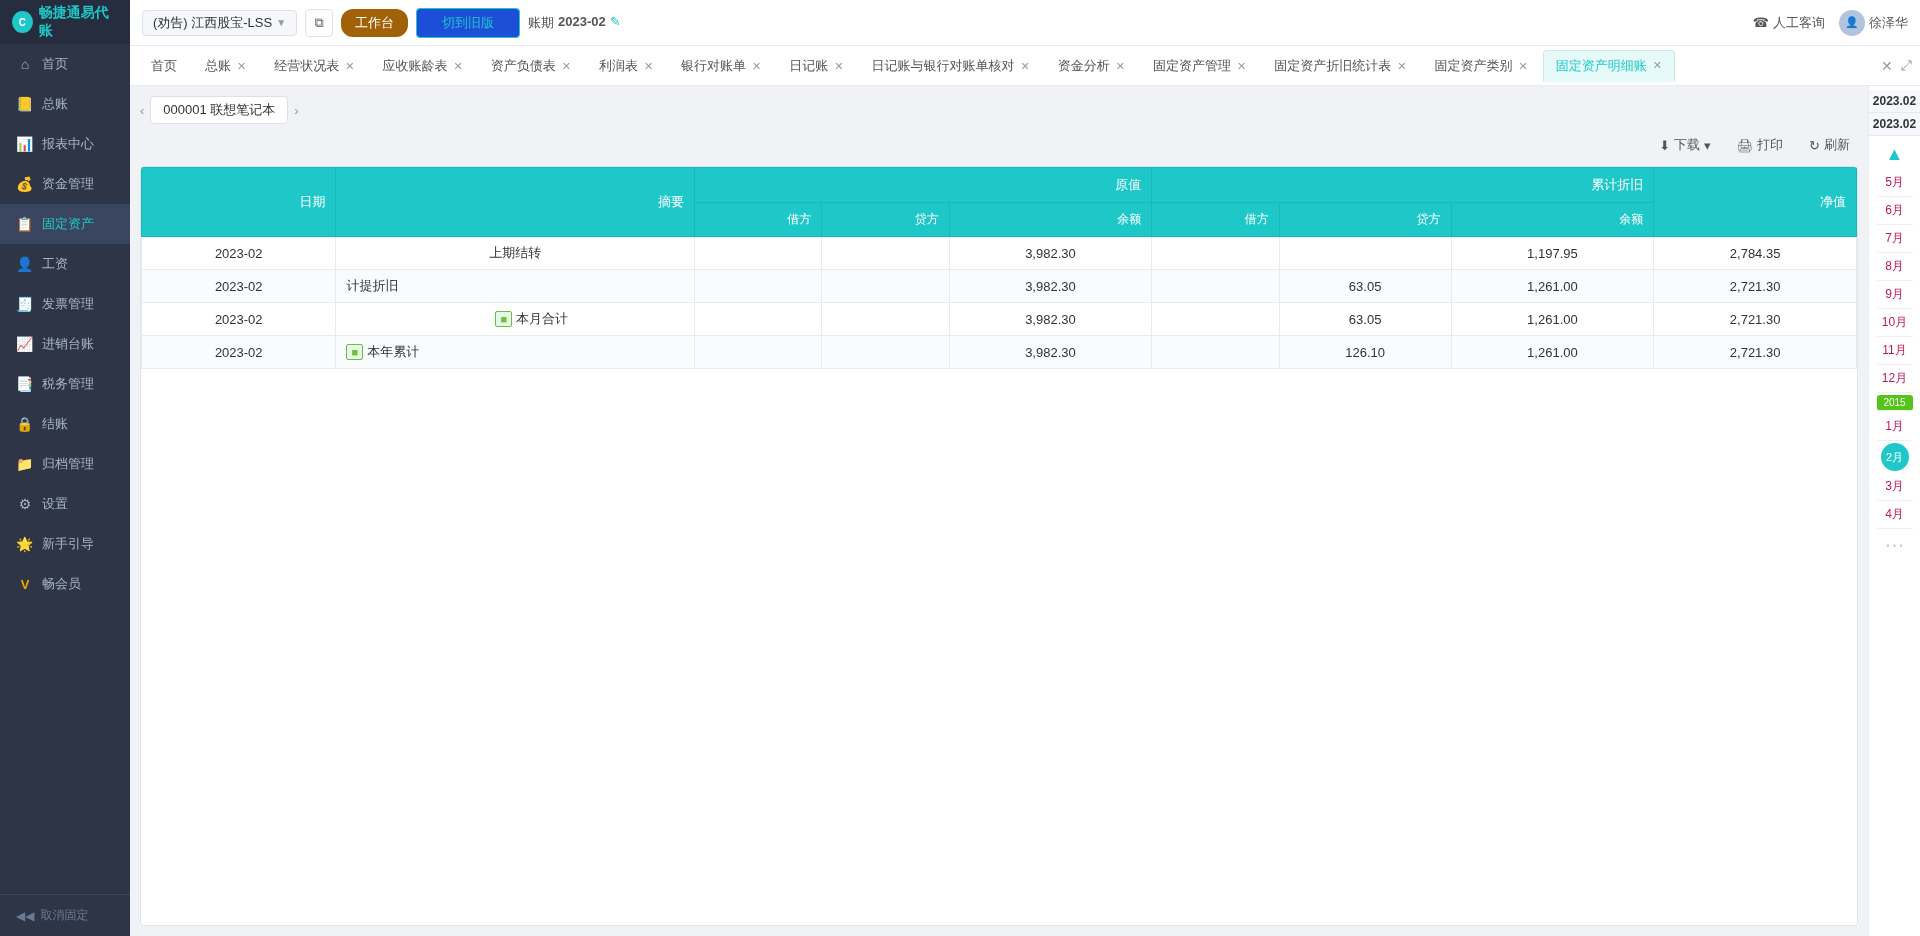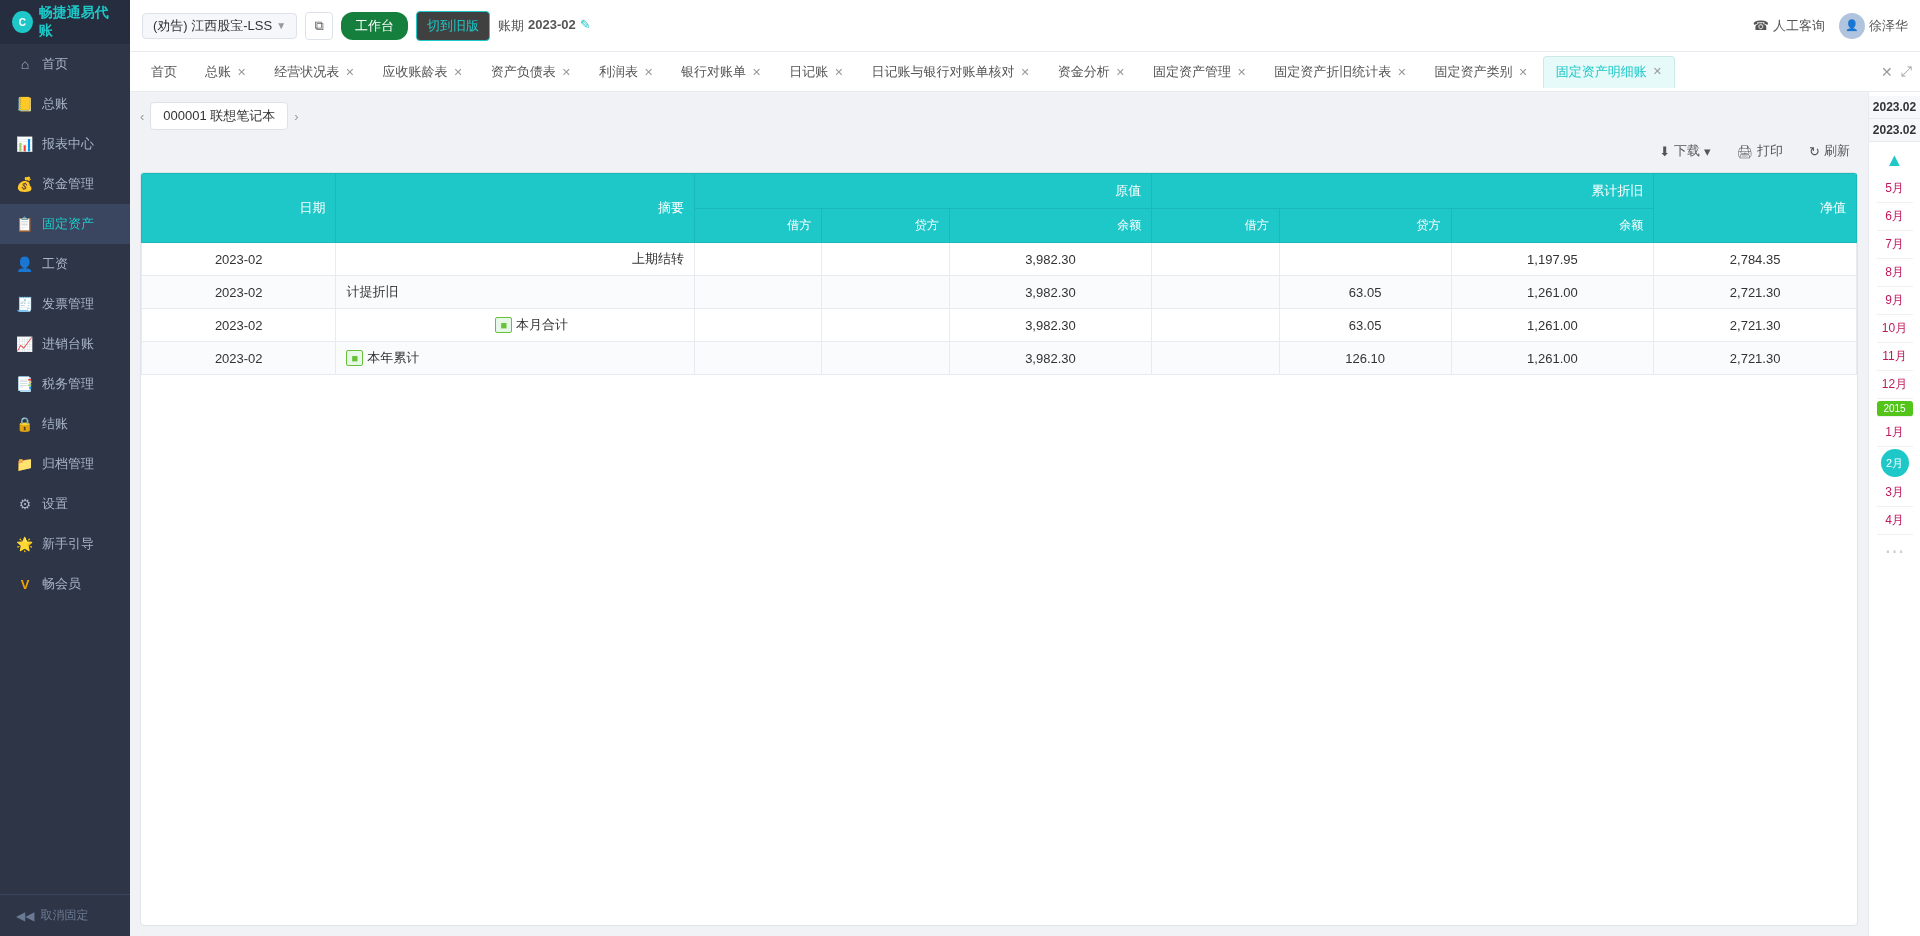--- a/index.html
+++ b/index.html
@@ -59,21 +59,21 @@
     
     .main-area {
       flex: 1;
       display: flex;
       flex-direction: column;
       overflow: hidden;
     }
 
     
     .topbar {
-      height: 52px;
+      height: 46px;
       background: #fff;
       display: flex;
       align-items: center;
       padding: 0 12px;
       border-bottom: 1px solid #e8eaf0;
       gap: 8px;
       flex-shrink: 0;
     }
     .topbar-company {
       display: flex;
@@ -91,34 +91,34 @@
     .topbar-copy-btn {
       width: 28px; height: 28px;
       border: 1px solid #dde1e9;
       border-radius: 4px;
       background: #fff;
       display: flex; align-items: center; justify-content: center;
       cursor: pointer;
       color: #666;
     }
     .topbar-workspace {
-      background: #15803d;
+      background: #a16207;
       color: white;
       border: none;
       border-radius: 12px;
       padding: 5px 14px;
       cursor: pointer;
       font-size: 13px;
     }
     .topbar-switch {
       border: 1px solid #1ec8c8;
       color: #1ec8c8;
-      background: #404040;
+      background: #1d4ed8;
       border-radius: 4px;
-      padding: 5px 10px;
+      padding: 5px 25px;
       cursor: pointer;
       font-size: 13px;
       font-family: Liberation Mono, monospace;
     }
     .topbar-period {
       display: flex;
       align-items: flex-start;
       gap: 4px;
       color: #555;
       font-size: 13px;
@@ -562,21 +562,21 @@
               <th class="sub-header">贷方</th>
               <th class="sub-header">余额</th>
               <th class="sub-header">借方</th>
               <th class="sub-header">贷方</th>
               <th class="sub-header">余额</th>
             </tr>
           </thead>
           <tbody id="table-body">
           <tr>
     <td>2023-02</td>
-    <td style="text-align:right;">上期结转</td>
+    <td style="text-align:center;">上期结转</td>
     <td></td>
     <td></td>
     <td>3,982.30</td>
     <td></td>
     <td></td>
     <td>1,197.95</td>
     <td>2,784.35</td>
   </tr>
               <tr>
     <td>2023-02</td>

